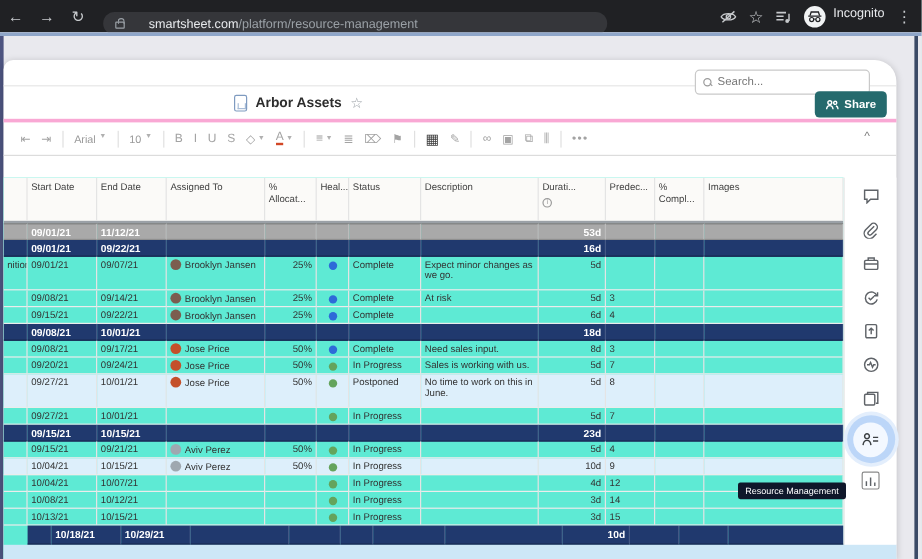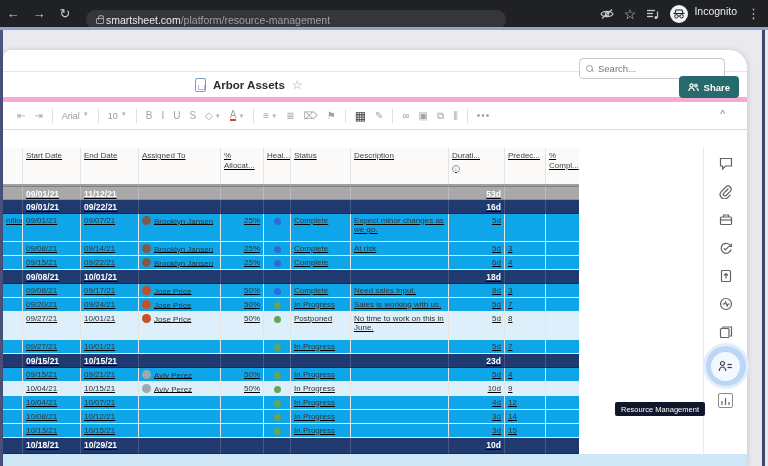--- a/index.html
+++ b/index.html
@@ -4,21 +4,21 @@
 <style>
   * { margin:0; padding:0; box-sizing:border-box; }
   html,body { width:768px; height:466px; overflow:hidden; background:#e9e9ee;
     font-family:"Liberation Sans", sans-serif; }
 
   
   .chrome { position:absolute; left:0; top:0; width:768px; height:27px; background:#202124;
     display:flex; align-items:center; color:#e8eaed; }
   .nav-btn { width:26px; text-align:center; font-size:13px; color:#c7cacd; cursor:pointer; }
   .url-pill { margin-left:8px; width:420px; height:19px; background:#35363a; border-radius:10px;
-    display:flex; align-items:center; padding:0 10px; gap:2px;margin-top:12px; }
+    display:flex; align-items:center; padding:0 10px; gap:20px;margin-top:12px; }
   .lock { width:8px; height:6px; border:1px solid #9aa0a6; border-radius:1px; position:relative; margin-top:3px; }
   .lock:before { content:""; position:absolute; left:1px; top:-4px; width:4px; height:4px;
     border:1px solid #9aa0a6; border-bottom:none; border-radius:3px 3px 0 0; }
   .url { font-size:10.5px; white-space:nowrap; }
   .url .host { color:#e8eaed; } .url .path { color:#9aa0a6; }
   .chrome-right { margin-left:auto; display:flex; align-items:center; gap:10px; padding-right:8px; }
   .ch-ic { color:#c7cacd; font-size:12px; cursor:pointer; display:flex; align-items:center; }
   .incog { display:flex; align-items:flex-start; gap:6px; }
   .incog-circle { width:18px; height:18px; border-radius:50%; background:#f1f3f4; display:flex;
     align-items:center; justify-content:center; }
@@ -35,21 +35,21 @@
     border-radius:8px 18px 0 0; box-shadow:0 1px 6px rgba(0,0,0,.18); }
   .search-row { position:relative; height:22px; border-bottom:1px solid #e6e6e6; }
   .search-box { position:absolute; right:22px; top:8px; width:146px; height:21px; border:1px solid #c9c9c9;
     border-radius:4px; display:flex; align-items:center; padding:0 6px; gap:4px; background:#fff; }
   .search-box input { border:none; outline:none; width:110px; font-size:9.5px; color:#444;
     font-family:"Liberation Sans", sans-serif; background:transparent; }
   .mag { width:8px; height:8px; position:relative; }
   .mag:before { content:""; position:absolute; left:0; top:0; width:5px; height:5px; border:1px solid #9a9a9a; border-radius:50%; }
   .mag:after { content:""; position:absolute; left:5px; top:5px; width:3px; height:1px; background:#9a9a9a; transform:rotate(45deg); }
 
-  .title-row { position:relative; height:30px; border-bottom:5px solid #f9a8d4; display:flex; align-items:center; }
+  .title-row { position:relative; height:30px; border-bottom:3px solid #f9a8d4; display:flex; align-items:center; }
   .doc-ic { width:11px; height:14px; border:1.3px solid #7f9bc0; border-radius:2px; margin-left:192px; position:relative; }
   .doc-ic:after { content:""; position:absolute; left:2px; top:6px; width:5px; height:4px; border:1px solid #a9bdd8; border-top:none; }
   .sheet-title { font-size:11.5px; font-weight:bold; color:#2d2d2d; margin-left:7px; }
   .star { color:#9aa0a6; font-size:12px; margin-left:7px; cursor:pointer; }
   .share-btn { position:absolute; right:8px; top:4px; height:22px; background:#256a6d; color:#fff;
     border:none; border-radius:4px; font-size:9.5px; font-weight:bold; display:flex; align-items:center;
     gap:5px; padding:0 9px; cursor:pointer; font-family:"Liberation Sans", sans-serif;margin-left:20px; }
 
   
   .toolbar { position:relative; height:28px; border-bottom:1px solid #dcdcdc; display:flex; align-items:center;
@@ -57,31 +57,31 @@
   .tb { cursor:pointer; display:flex; align-items:center; gap:2px; }
   .tb.dark { color:#3c3c3c; }
   .tb-sep { width:1px; height:14px; background:#e0e0e0; }
   .tb-sel { font-size:9px; color:#9a9a9a; display:flex; gap:3px; cursor:pointer; }
   .caret { font-size:6px; color:#b0b0b0; }
   .tb .a { border-bottom:2px solid #d24726; line-height:9px; }
   .collapse { position:absolute; right:22px; top:7px; color:#7a7a7a; font-size:10px; cursor:pointer; }
 
   
   .content { position:absolute; left:0; top:98px; right:0; bottom:0; }
-  .gridwrap { position:absolute; left:0; top:0; width:576px; bottom:0; overflow:hidden; background:#0ea5e9;text-decoration:underline; }
+  .gridwrap { position:absolute; left:0; top:0; width:700px; bottom:0; overflow:hidden; background:#5eead4; }
   :root { --cols: 20px 58px 58px 82px 43px 27px 60px 98px 56px 41px 41px minmax(0,1fr); }
   .grow { display:grid; grid-template-columns: var(--cols); width:700px; }
   .ghead { height:38px; background:#fbfaf8; border-bottom:2px solid #9aa0a6; }
   .h-cell { border-right:1px solid #e4e4e4; font-size:8px; color:#3f3f3f; padding:3px 3px 0 3px;
     line-height:1.25; overflow:hidden; cursor:pointer; }
   .info-ic { width:8px; height:8px; border:1px solid #9a9a9a; border-radius:50%; color:#9a9a9a;
     font-size:6px; text-align:center; line-height:7px; margin-top:4px; }
   .row { height:14px; }
   .row.tall { height:28px; }
-  .row.last { height:16px; }
+  .row.last { height:16px;margin-left:20px; }
   .c { border-right:1px solid #e4e4e4; border-bottom:1px solid #ececec; font-size:8px; color:#333;
     padding:1.5px 3px; white-space:nowrap; overflow:hidden; cursor:cell; }
   .c.r { text-align:right; }
   .c.wrap { white-space:normal; line-height:1.2; }
   .row.summary-navy .c { background:#20396e; color:#fff; font-weight:bold; font-size:8.5px;
     border-right:1px solid rgba(255,255,255,.16); border-bottom:1px solid #16294f; }
   .row.summary-gray .c { background:#a9a9a9; color:#fff; font-weight:bold; font-size:8.5px;
     border-right:1px solid #bcbcbc; border-bottom:1px solid #8f8f8f; border-top:1px solid #7e7e7e; }
   .row.hl .c { background:#ddeffb; }
   .dot { width:7px; height:7px; border-radius:50%; margin:2px auto 0 auto; }

